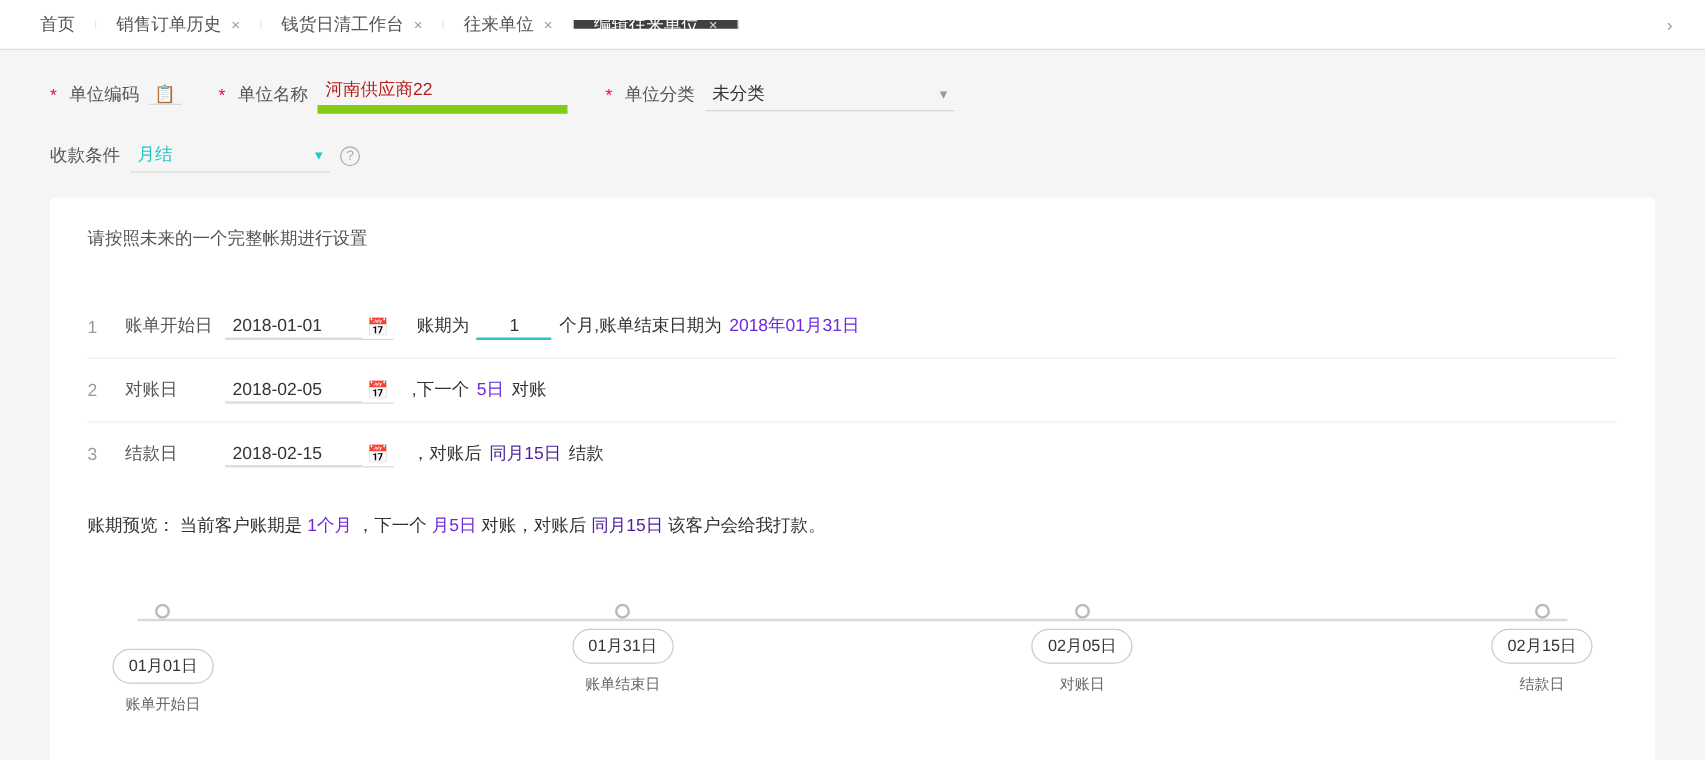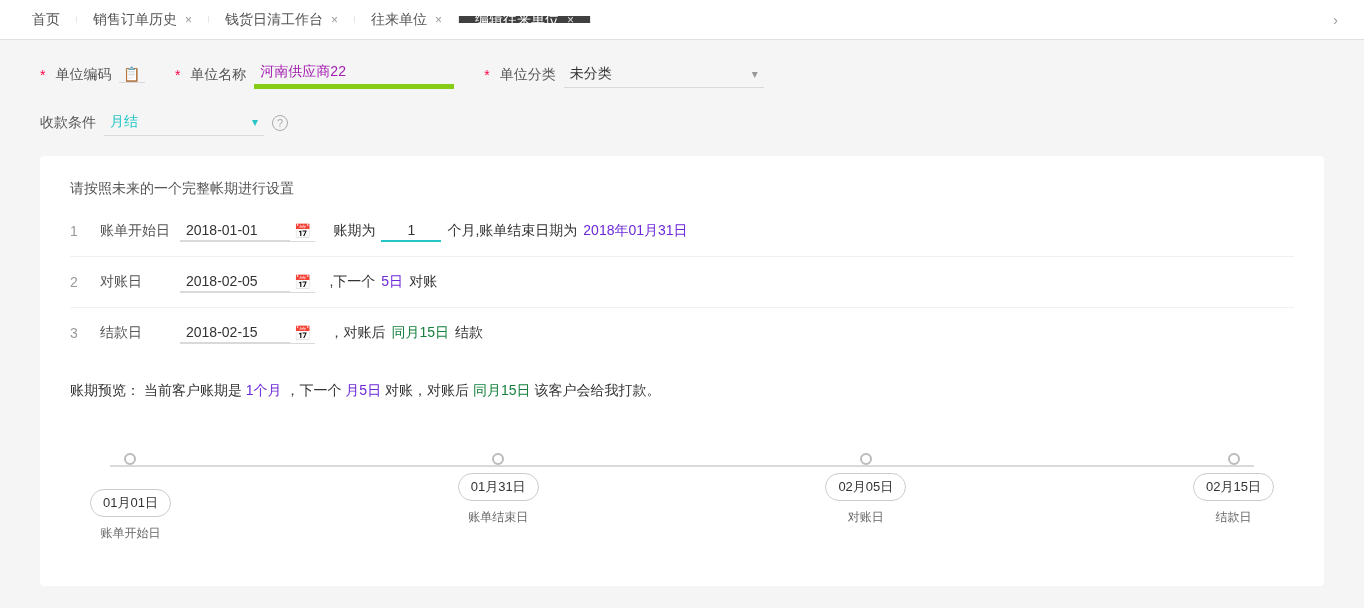--- a/index.html
+++ b/index.html
@@ -138,40 +138,40 @@
       display: inline-flex; align-items: center; justify-content: center;
       width: 16px; height: 16px;
       border-radius: 50%;
       border: 1px solid #aaa;
       color: #aaa;
       font-size: 11px;
       cursor: pointer;
     }
     .unit-name-input {
       border: none;
-      border-bottom: 5px solid #84cc16;
+      border-bottom: 7px solid #84cc16;
       padding: 4px 6px;
       font-size: 14px;
-      color: #a21caf;
+      color: #b91c1c;
       width: 200px;
       outline: none;
       background: transparent;
     }
 
     
     .card {
       background: #fff;
       border-radius: 4px;
       padding: 24px 30px;
       margin-top: 10px;
     }
     .card-title {
       font-size: 14px;
       color: #555;
-      margin-bottom: 8px;
+      margin-bottom: 36px;
     }
 
     
     .steps-table {
       width: 100%;
     }
     .step-row {
       display: flex;
       align-items: center;
       padding: 14px 0;
@@ -196,21 +196,21 @@
       border-bottom: 2px solid #26c6c6;
       padding: 2px 6px;
       font-size: 14px;
       color: #333;
       outline: none;
       background: transparent;
       width: 60px;
       text-align: center;
     }
     .highlight-orange { color: #6d28d9; }
-    .highlight-teal { color: #15803d; }
+    .highlight-teal { color: #4c1d95; }
 
     
     .preview-text {
       margin-top: 20px;
       font-size: 14px;
       color: #333;
       line-height: 1.8;
     }
 
     

